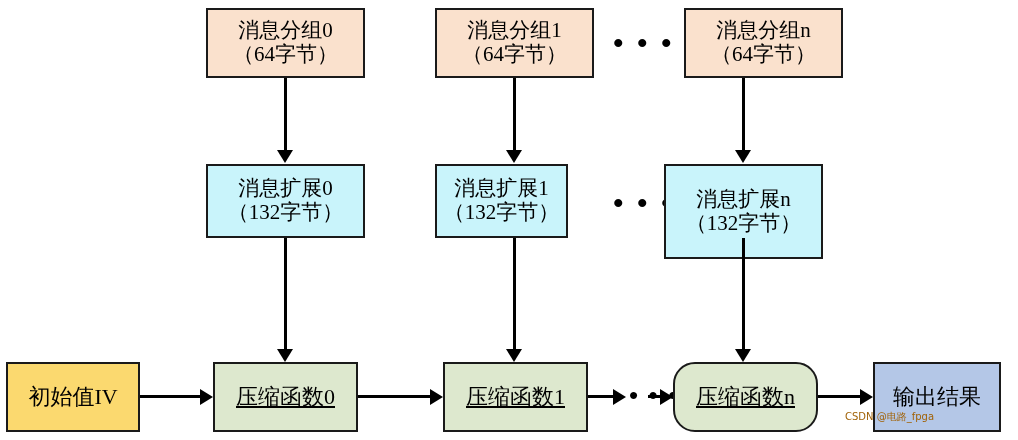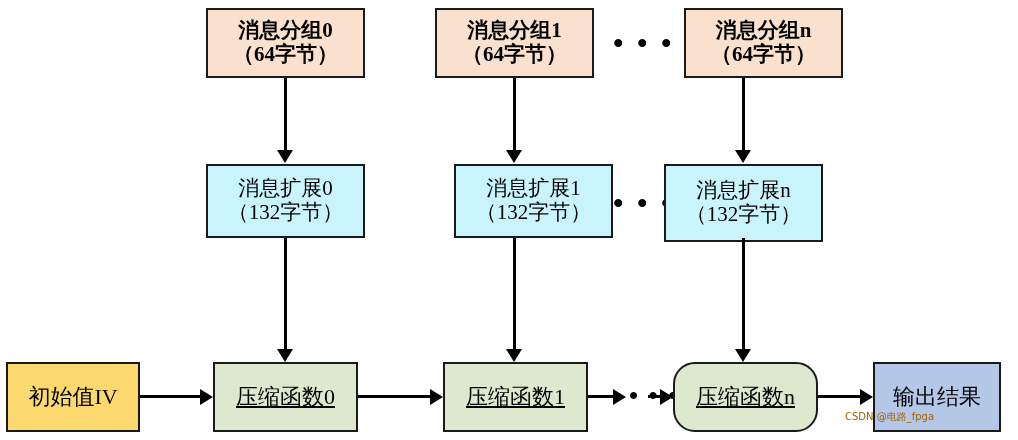--- a/index.html
+++ b/index.html
@@ -26,21 +26,21 @@
     align-items: center;
     justify-content: center;
     text-align: center;
     color: #000000;
     line-height: 1.12;
     font-family: "Liberation Serif", "DejaVu Serif", serif;
   }
   .node .l1 { font-size: 21px; white-space: nowrap; }
   .node .l2 { font-size: 21px; white-space: nowrap; }
 
-  .msg-block   { background: #fae1cd; font-weight: bold; }
+  .msg-block   { background: #fae1cd; }
   .msg-expand  { background: #c9f4fb; }
   .compress    { background: #dde8ce; text-decoration: underline; }
   .iv-node     { background: #fbd96f; }
   .out-node    { background: #b4c7e7; }
 
   .single-line { font-size: 22px; white-space: nowrap; }
 
   .ellipsis {
     position: absolute;
     color: #000000;
@@ -127,28 +127,28 @@
   <div class="arrow-down" style="left:506px; top:150px;"></div>
 
   <div class="vline" style="left:742px; top:78px; height:72px;"></div>
   <div class="arrow-down" style="left:735px; top:150px;"></div>
 
   <div class="node msg-expand" style="left:206px; top:164px; width:159px; height:74px;">
     <div class="l1">消息扩展0</div>
     <div class="l2">（132字节）</div>
   </div>
 
-  <div class="node msg-expand" style="left:454px; top:164px; width:159px; height:74px;">
+  <div class="node msg-expand" style="left:435px; top:164px; width:133px; height:74px;">
     <div class="l1">消息扩展1</div>
     <div class="l2">（132字节）</div>
   </div>
 
   <div class="ellipsis" style="left:613px; top:188px;">• • •</div>
 
-  <div class="node msg-expand" style="left:664px; top:164px; width:159px; height:78px;">
+  <div class="node msg-expand" style="left:664px; top:164px; width:159px; height:95px;">
     <div class="l1">消息扩展n</div>
     <div class="l2">（132字节）</div>
   </div>
 
   <div class="vline" style="left:284px; top:238px; height:111px;"></div>
   <div class="arrow-down" style="left:277px; top:349px;"></div>
 
   <div class="vline" style="left:513px; top:238px; height:111px;"></div>
   <div class="arrow-down" style="left:506px; top:349px;"></div>
 

